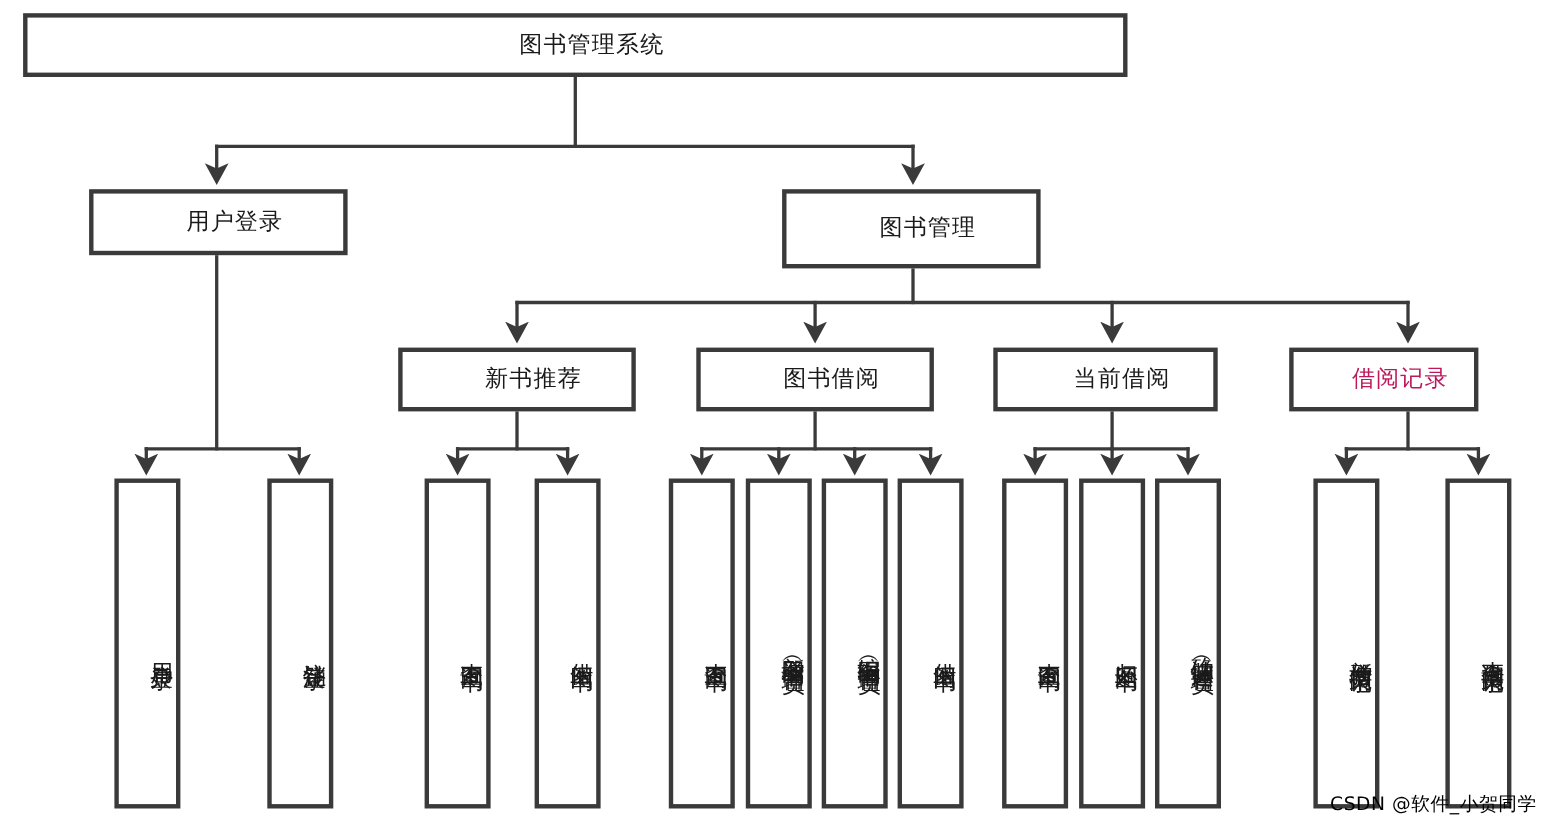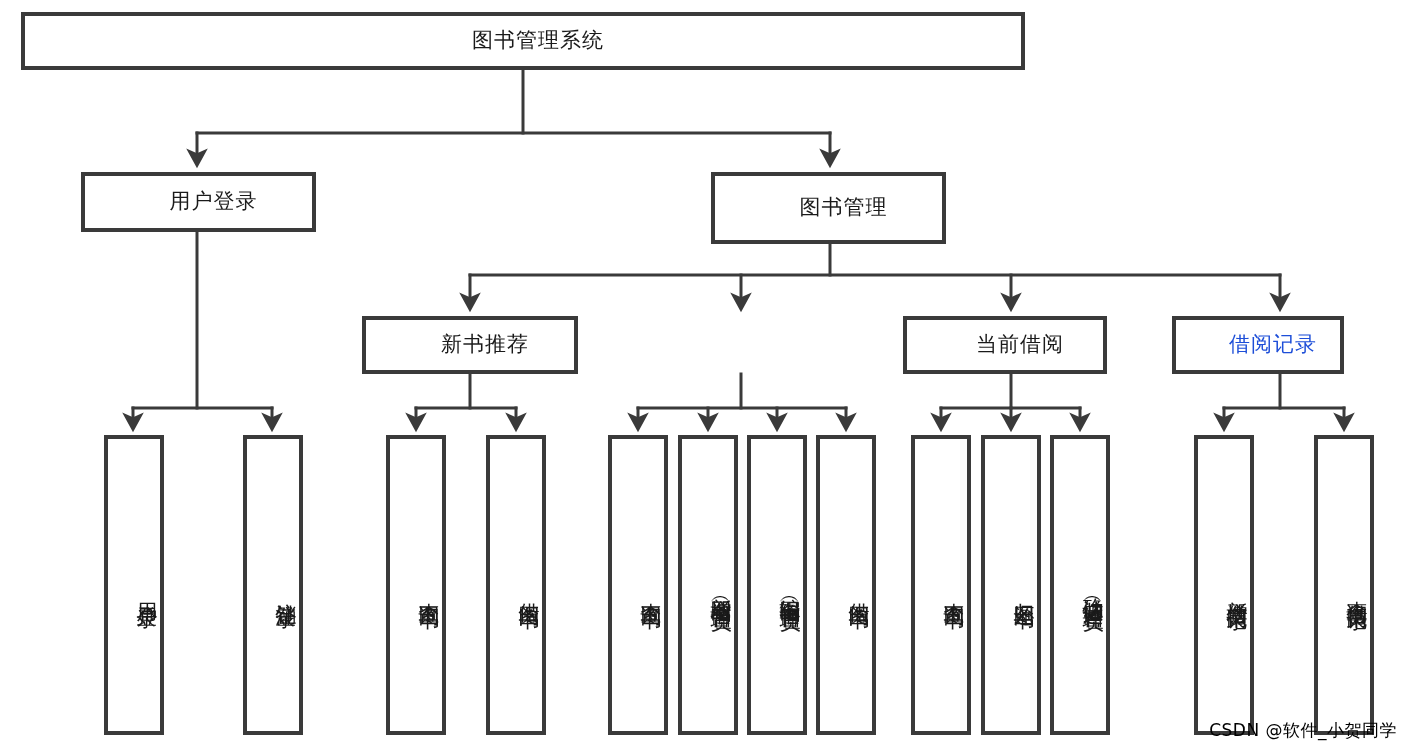--- a/index.html
+++ b/index.html
@@ -129,24 +129,27 @@
   <div class="node horiz" style="left: 81px; top: 172px; width: 235px; height: 60px; border-color: rgb(58, 58, 58); background: rgb(255, 255, 255); color: rgb(26, 26, 26);">
     <span>用户登录</span>
   </div>
   <div class="node horiz" style="left: 711px; top: 172px; width: 235px; height: 72px; border-color: rgb(58, 58, 58); background: rgb(255, 255, 255); color: rgb(26, 26, 26);">
     <span>图书管理</span>
   </div>
 
   <div class="node horiz" style="left: 362px; top: 316px; width: 216px; height: 58px; border-color: rgb(58, 58, 58); background: rgb(255, 255, 255); color: rgb(26, 26, 26);">
     <span>新书推荐</span>
   </div>
+  <div class="node horiz" style="left: 633px; top: 316px; width: 216px; height: 58px; border-color: rgb(58, 58, 58); background: rgb(255, 255, 255); color: rgb(26, 26, 26);">
+    <span>图书借阅</span>
+  </div>
   <div class="node horiz" style="left: 903px; top: 316px; width: 204px; height: 58px; border-color: rgb(58, 58, 58); background: rgb(255, 255, 255); color: rgb(26, 26, 26);">
     <span>当前借阅</span>
   </div>
-  <div class="node horiz" style="left: 1172px; top: 316px; width: 172px; height: 58px; border-color: rgb(58, 58, 58); background: rgb(255, 255, 255); color: #1d4ed8;">
+  <div class="node horiz" style="left: 1172px; top: 316px; width: 172px; height: 58px; border-color: rgb(58, 58, 58); background: rgb(255, 255, 255); color: #be185d;">
     <span>借阅记录</span>
   </div>
 
   <div class="node vert" style="left: 104px; top: 435px; width: 60px; height: 300px; border-color: rgb(58, 58, 58); background: rgb(255, 255, 255); color: rgb(26, 26, 26);">
     <span>用户登录</span>
   </div>
   <div class="node vert" style="left: 243px; top: 435px; width: 60px; height: 300px; border-color: rgb(58, 58, 58); background: rgb(255, 255, 255); color: rgb(26, 26, 26);">
     <span>注销登录</span>
   </div>
   <div class="node vert" style="left: 386px; top: 435px; width: 60px; height: 300px; border-color: rgb(58, 58, 58); background: rgb(255, 255, 255); color: rgb(26, 26, 26);">

